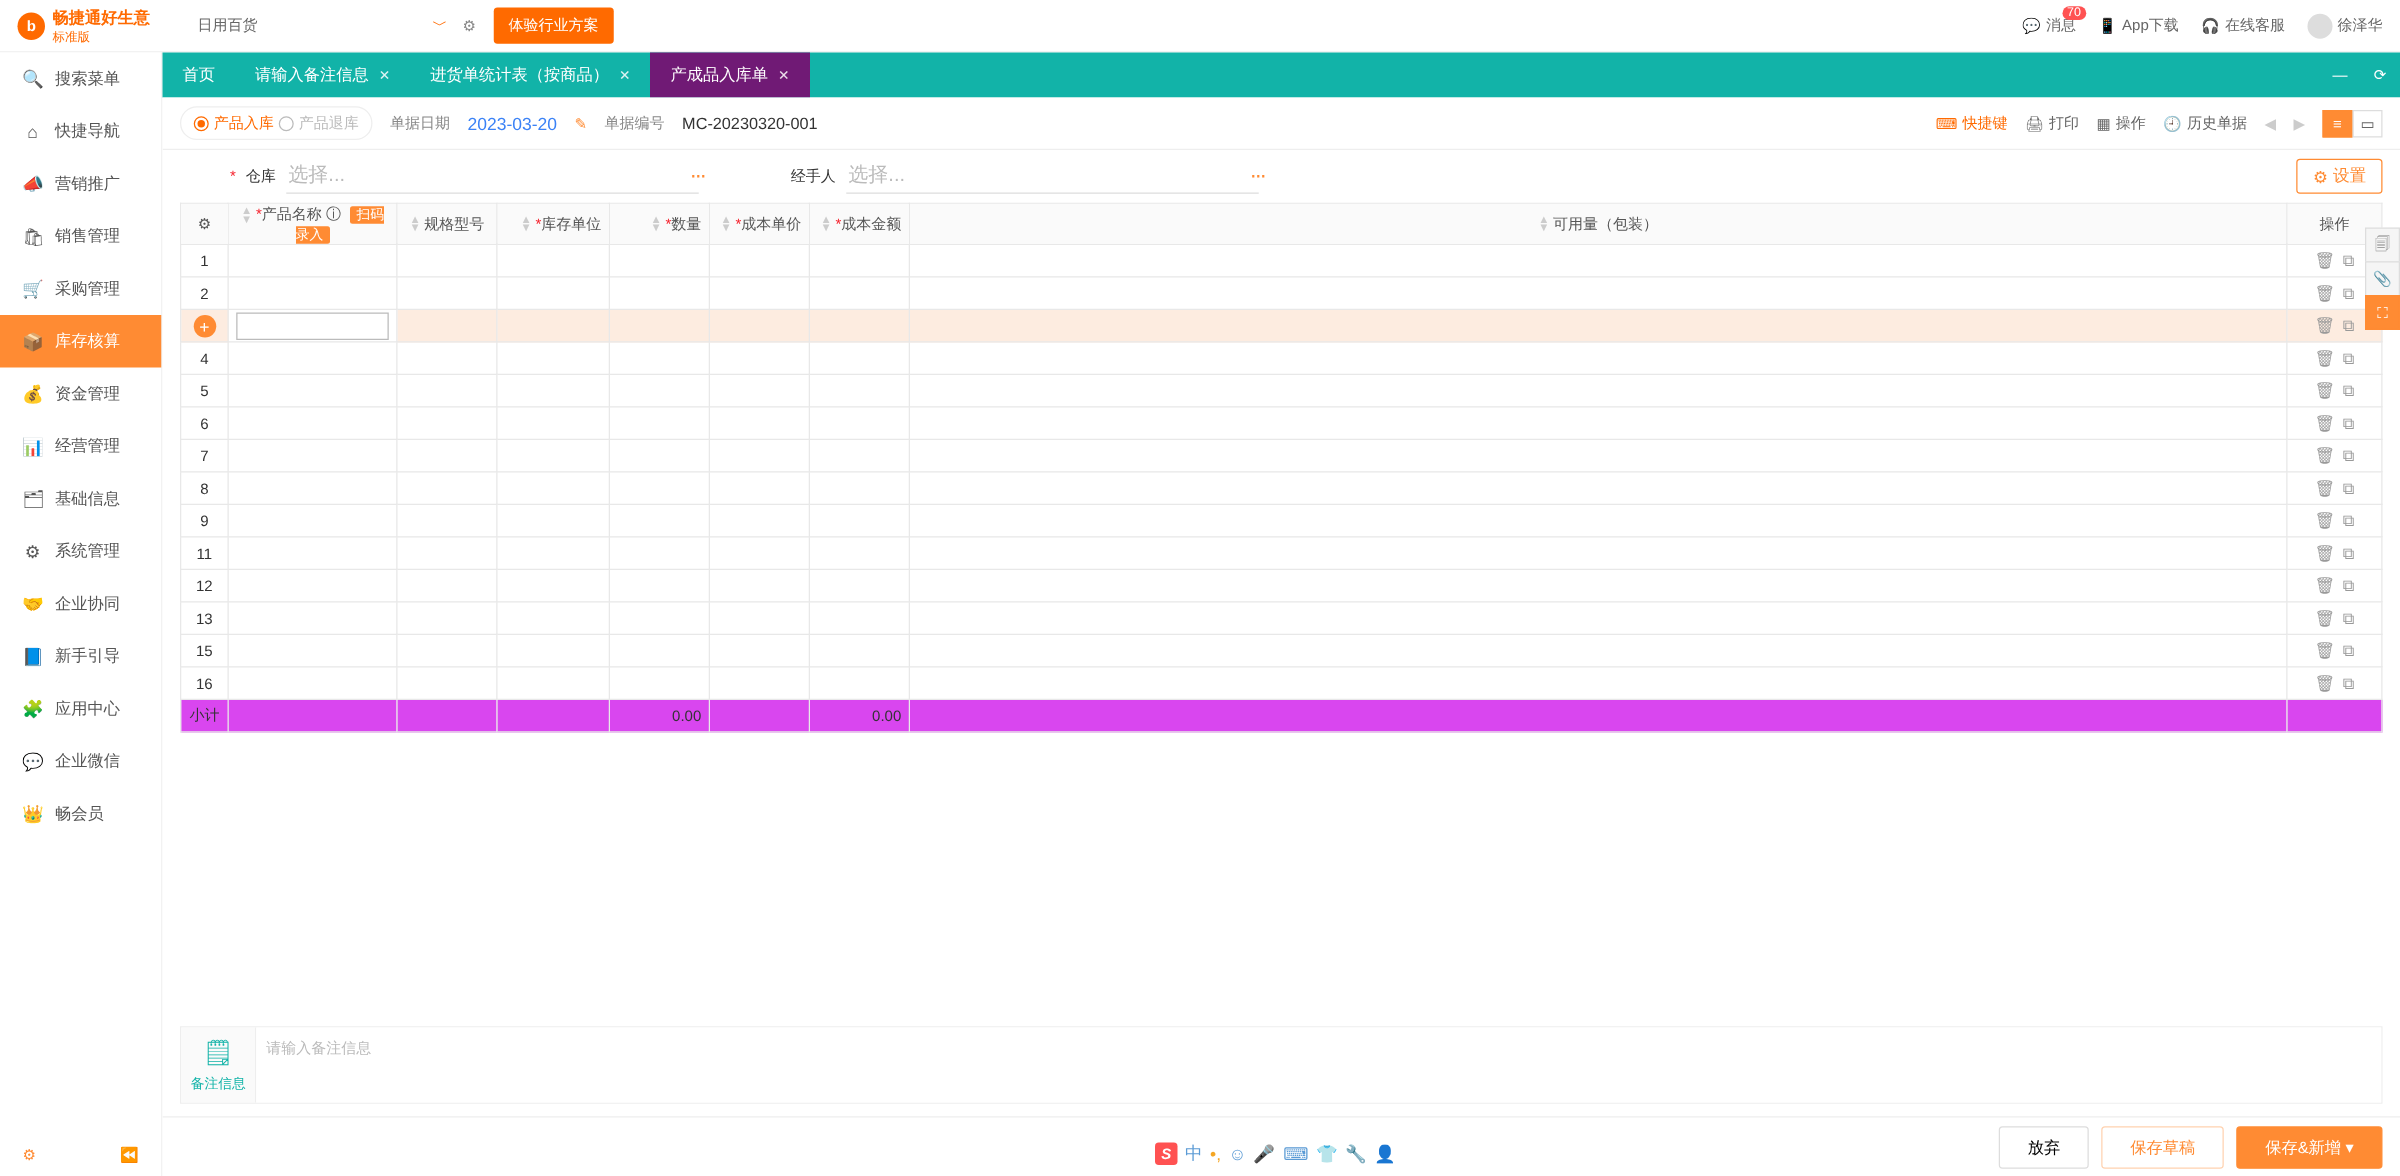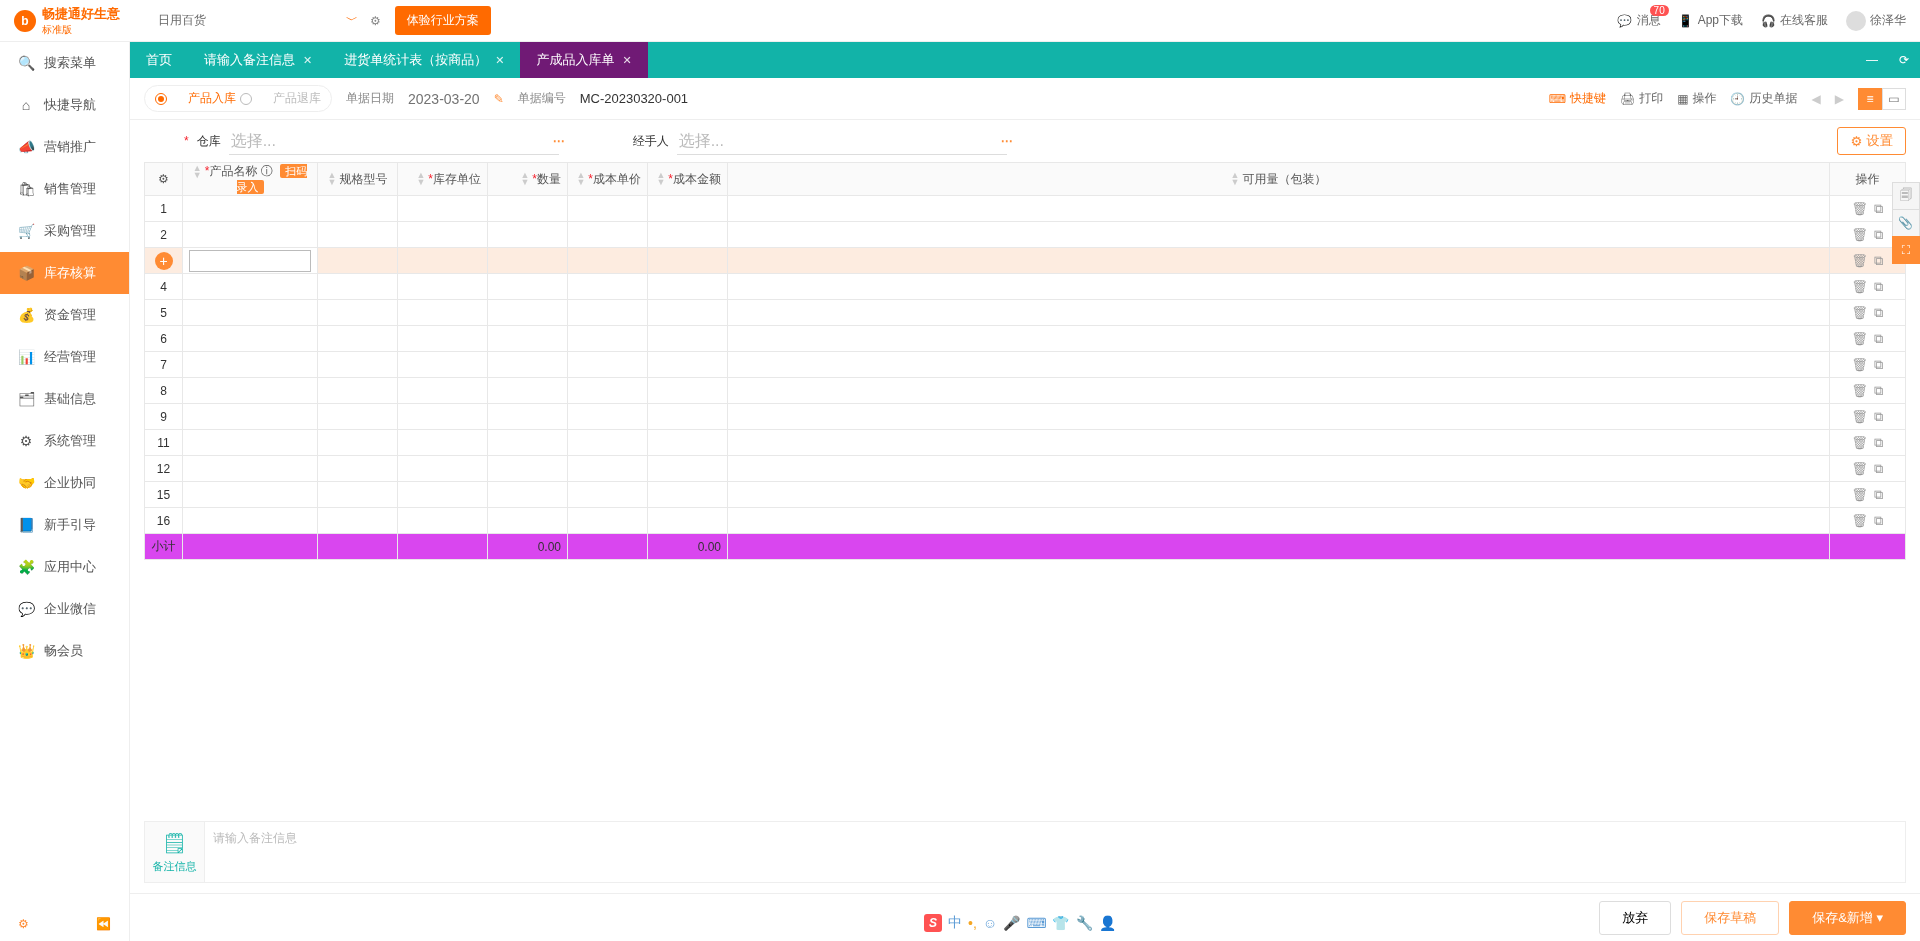--- a/index.html
+++ b/index.html
@@ -34,26 +34,26 @@
 .tab { padding: 0 16px; height: 100%; display: flex; align-items: center; color: #fff; font-size: 13px; cursor: pointer; gap: 8px; }
 .tab.active { background: #701a75; }
 .tab .x { font-size: 11px; opacity: 0.85; }
 .tabbar-right { margin-left: auto; display: flex; }
 .tabbar-right .tbtn { width: 32px; height: 36px; display: flex; align-items: center; justify-content: center; color: #fff; cursor: pointer; }
 
 
 .content { flex: 1; background: #fff; margin: 0; display: flex; flex-direction: column; overflow: hidden; }
 .toolbar { height: 42px; border-bottom: 1px solid #eee; display: flex; align-items: center; padding: 0 14px; gap: 14px; }
 .radio-grp { display: flex; align-items: center; gap: 4px; border: 1px solid #eee; border-radius: 14px; padding: 4px 10px; }
-.radio-opt { display: flex; align-items: center; gap: 21px; color: #bbb; cursor: pointer; }
+.radio-opt { display: flex; align-items: center; gap: 4px; color: #bbb; cursor: pointer; }
 .radio-opt.sel { color: #ff6a00; }
 .rdot { width: 12px; height: 12px; border: 1px solid currentColor; border-radius: 50%; display: inline-flex; align-items: center; justify-content: center; }
 .rdot.on::after { content: ''; width: 6px; height: 6px; background: currentColor; border-radius: 50%; }
 .tb-label { color: #888; }
-.tb-val { color: #737373; font-size: 14px; }
+.tb-val { color: #3b82f6; font-size: 14px; }
 .tb-edit { color: #ff8b33; cursor: pointer; }
 .tb-val2 { color: #333; font-size: 13px; }
 .toolbar-right { margin-left: auto; display: flex; align-items: center; gap: 14px; color: #666; }
 .tr-item { display: flex; align-items: center; gap: 4px; cursor: pointer; }
 .tr-item.orange { color: #ff6a00; }
 .view-tog { display: flex; }
 .view-tog div { width: 24px; height: 22px; border: 1px solid #ddd; display: flex; align-items: center; justify-content: center; cursor: pointer; }
 .view-tog div.on { background: #ff8b33; color: #fff; border-color: #ff8b33; }
 
 
@@ -432,20 +432,31 @@
                 <td></td>
                 <td></td>
                 <td></td>
                 <td></td>
                 <td></td>
                 <td></td>
                 <td></td>
                 <td class="center"><span class="act-ic">🗑</span><span class="act-ic">⧉</span></td>
               </tr>
               <tr>
+                <td class="center">13</td>
+                <td></td>
+                <td></td>
+                <td></td>
+                <td></td>
+                <td></td>
+                <td></td>
+                <td></td>
+                <td class="center"><span class="act-ic">🗑</span><span class="act-ic">⧉</span></td>
+              </tr>
+              <tr>
                 <td class="center">15</td>
                 <td></td>
                 <td></td>
                 <td></td>
                 <td></td>
                 <td></td>
                 <td></td>
                 <td></td>
                 <td class="center"><span class="act-ic">🗑</span><span class="act-ic">⧉</span></td>
               </tr>

